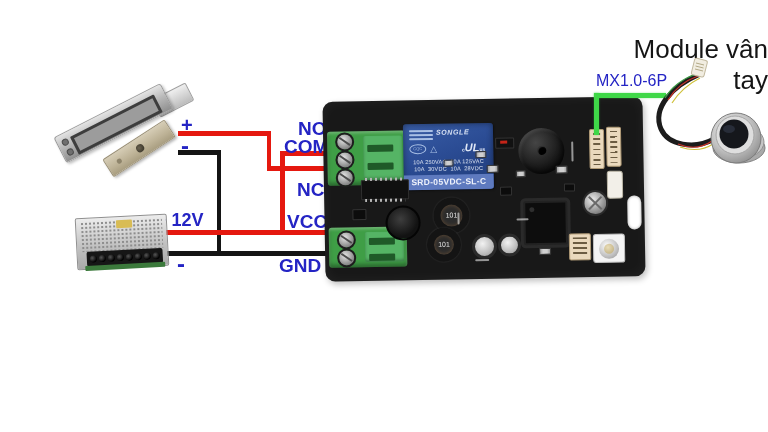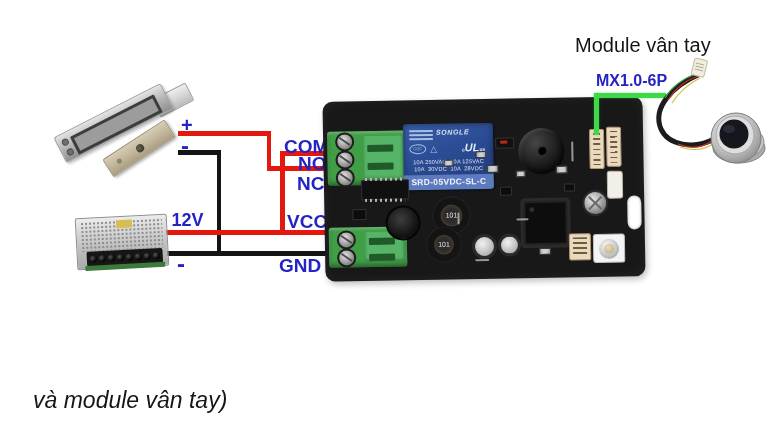--- a/index.html
+++ b/index.html
@@ -125,21 +125,21 @@
     box-shadow:inset 0 0 3px rgba(0,0,0,.4);}
 
   
   .fpsvg{position:absolute;left:638px;top:52px;}
 </style>
 </head>
 <body>
 
 <div id="canvas">
 
-  <div class="abs t-title" style="left:575px;top:34px;font-size:20px;text-align:right;">Module vân tay</div>
+  <div class="abs t-title" style="left:593px;top:34px;font-size:26px;text-align:right;">Module vân tay</div>
 
   <div class="abs" style="left:52px;top:84px;width:150px;height:100px;">
     <div class="lockbracket"></div>
     <div class="lockbody">
       <div class="lockface"></div>
       <div class="lockscrew" style="left:4px;top:5px;"></div>
       <div class="lockscrew" style="left:4px;top:16px;"></div>
     </div>
     <div class="armature">
       <div class="armhole"></div>
@@ -154,23 +154,23 @@
   <div class="wire w-red" style="left:266.5px;top:131px;width:4.5px;height:39px;"></div>
   <div class="wire w-red" style="left:266.5px;top:166px;width:66px;height:4.5px;"></div>
   <div class="wire w-black" style="left:178px;top:150px;width:43px;height:4.5px;"></div>
   <div class="wire w-black" style="left:216.5px;top:150px;width:4.5px;height:106px;"></div>
 
   <div class="wire w-red" style="left:165px;top:230px;width:168px;height:4.5px;"></div>
   <div class="wire w-red" style="left:280px;top:151px;width:4.5px;height:83px;"></div>
   <div class="wire w-red" style="left:280px;top:151px;width:52px;height:4.5px;"></div>
   <div class="wire w-black" style="left:167px;top:251px;width:167px;height:5px;"></div>
 
-  <div class="abs t-pin" style="left:298px;top:118px;margin-top:35px;">NO</div>
+  <div class="abs t-pin" style="left:298px;top:118px;">NO</div>
   <div class="abs t-pin" style="left:284px;top:136px;">COM</div>
-  <div class="abs t-pin" style="left:297px;top:173px;">NC</div>
+  <div class="abs t-pin" style="left:297px;top:179px;">NC</div>
   <div class="abs t-pin" style="left:287px;top:211px;">VCC</div>
   <div class="abs t-pin" style="left:279px;top:255px;">GND</div>
 
   <div class="abs t-pm" style="left:156px;top:213px;font-size:18px;">+ 12V</div>
   <div class="abs t-pm" style="left:177px;top:257px;font-size:24px;">-</div>
 
   <div class="psu">
     <div class="psucase">
       <div class="psumesh"></div>
       <div class="psulabel"></div>
@@ -262,21 +262,21 @@
     <div class="smd" style="left:120px;top:60px;width:8px;height:5px;"></div>
     <div class="smd dark" style="left:28px;top:108px;width:12px;height:9px;"></div>
     <div class="silk" style="left:133px;top:113px;width:2px;height:12px;"></div>
     <div class="silk" style="left:192px;top:120px;width:12px;height:2px;"></div>
     <div class="silk" style="left:248px;top:44px;width:2px;height:20px;"></div>
     <div class="silk" style="left:150px;top:160px;width:14px;height:2px;"></div>
   </div>
 
   <div class="wire w-green" style="left:594px;top:93px;width:72px;height:4.5px;"></div>
   <div class="wire w-green" style="left:594px;top:93px;width:4.5px;height:42px;"></div>
-  <div class="abs" style="left:596px;top:72px;font-size:16px;font-weight:bold;color:var(--label-blue);">MX1.0-6P</div>
+  <div class="abs" style="left:596px;top:72px;font-size:16px;font-weight:normal;color:var(--label-blue);">MX1.0-6P</div>
 
   <svg class="fpsvg" width="132" height="122" viewBox="0 0 132 122">
     <defs>
       <radialGradient id="metal" cx="40%" cy="35%" r="75%">
         <stop offset="0" stop-color="#f4f4f4"></stop>
           <stop offset="55%" stop-color="#c2c2c2"></stop>
           <stop offset="100%" stop-color="#878787"></stop>
       </radialGradient>
     </defs>
 
@@ -291,15 +291,14 @@
     <path d="M 58 11 l 8 2 M 57.5 14 l 8 2 M 57 17 l 8 2" stroke="#b3a987" stroke-width="1"></path>
 
     <ellipse cx="101" cy="96" rx="26" ry="15" fill="#a9a9a9" stroke="#818181"></ellipse>
     <ellipse cx="100" cy="90" rx="26" ry="17" fill="#c6c6c6" stroke="#909090"></ellipse>
     <circle cx="98" cy="86" r="25" fill="url(#metal)" stroke="#7d7d7d"></circle>
     <circle cx="97" cy="83" r="19" fill="#dedede" stroke="#a5a5a5"></circle>
     <circle cx="96" cy="82" r="14.5" fill="#15171c"></circle>
     <ellipse cx="91" cy="77" rx="6" ry="4" fill="#2c3240" opacity="0.8"></ellipse>
   </svg>
 
-  <div class="abs t-note" style="left:33px;top:384px;">và module vân tay)</div>
 
 </div>
 
 </body></html>

